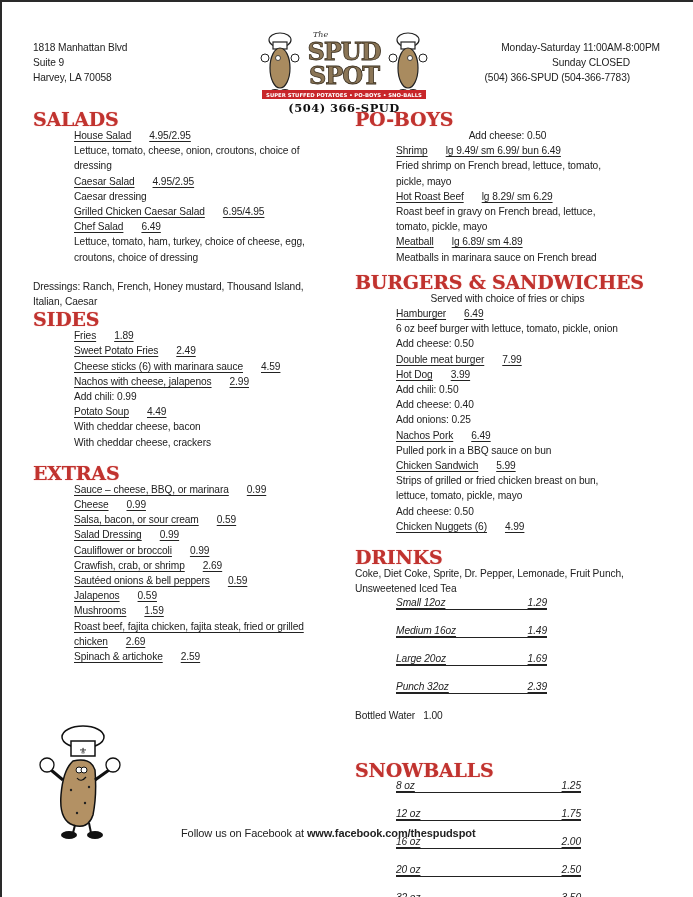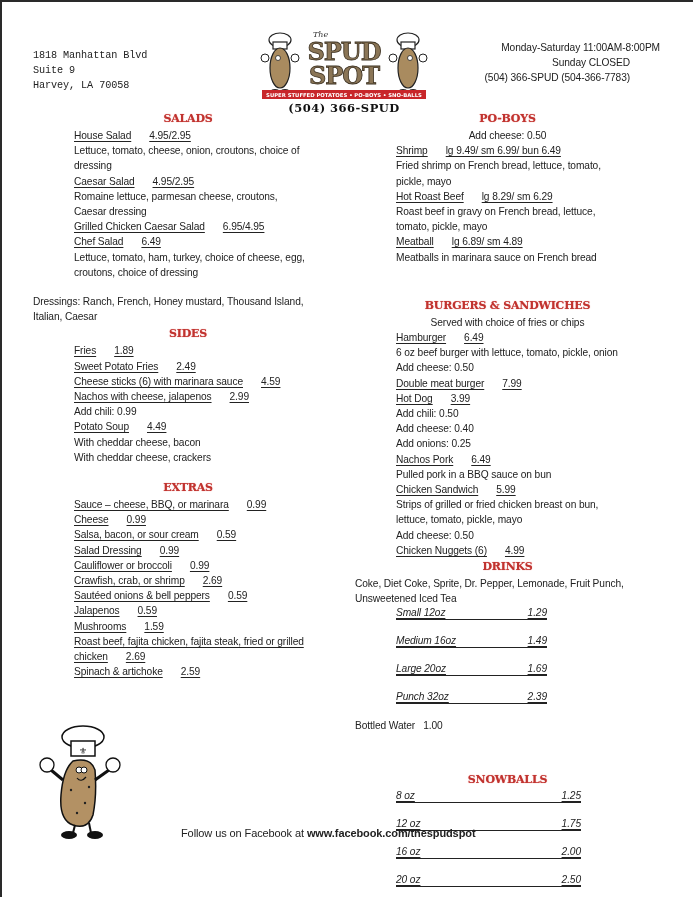--- a/index.html
+++ b/index.html
@@ -1,30 +1,30 @@
 <!DOCTYPE html>
 <html><head>
 <meta charset="utf-8">
 <style>
   html, body { margin:0; padding:0; }
   body { width:693px; height:897px; background:#fff; position:relative; overflow:hidden;
          font-family:"Liberation Sans", "DejaVu Sans", sans-serif; color:#222; }
   .edge-top { position:absolute; left:0; top:0; width:693px; height:2px; background:#2a2a2a; }
   .edge-left { position:absolute; left:0; top:0; width:2px; height:897px; background:#2a2a2a; }
   .txt { font-size:10.2px; line-height:15.2px; white-space:nowrap; letter-spacing:-0.1px; }
-  .addr { position:absolute; left:33px; top:48px;font-family:Liberation Mono, monospace; }
+  .addr { position:absolute; left:33px; top:40px; }
   .hours { position:absolute; right:33px; top:40px; text-align:right; }
   .hours div:nth-child(2), .hours div:nth-child(3) { margin-right:30px; }
   .hours div:nth-child(1) { margin-right:0; }
   .logo { position:absolute; left:258px; top:28px; width:172px; height:90px; }
   .logo-phone { position:absolute; left:0; top:73px; width:172px; text-align:center;
                 font-family:"DejaVu Serif", serif; font-weight:bold; font-size:11.5px; letter-spacing:0.5px; color:#111; }
   .col { position:absolute; }
-  .h { font-family:"DejaVu Serif", serif; font-weight:bold; color:#c0332f; font-size:11px;
-       text-align:center; letter-spacing:-0.2px; line-height:18px;
+  .h { font-family:"DejaVu Serif", serif; font-weight:bold; color:#c0332f; font-size:19px;
+       text-align:left; letter-spacing:-0.2px; line-height:18px;
        text-shadow:0 0 1px #e57b77; }
   .it { text-decoration:underline; text-underline-offset:2px;padding-left:41px; }
   .it .p { margin-left:18px; }
   .desc { padding-left:41px; }
   .row { display:flex; justify-content:space-between; text-decoration:underline; text-underline-offset:2px;
          border-bottom:1px solid #222; line-height:13px; margin-bottom:14px;font-style:italic; }
   .ctr { text-align:center; }
 </style>
 </head>
 <body>
@@ -73,21 +73,20 @@
   </svg>
   <div class="logo-phone">(504) 366-SPUD</div>
 </div>
 
 <div class="col txt" style="left:33px; top:110px; width:310px;">
   <div class="h">SALADS</div>
   <div><span class="it"><span>House Salad</span><span class="p">4.95/2.95</span></span></div>
   <div class="desc">Lettuce, tomato, cheese, onion, croutons, choice of</div>
   <div class="desc">dressing</div>
   <div><span class="it"><span>Caesar Salad</span><span class="p">4.95/2.95</span></span></div>
-  <div class="desc">Romaine lettuce, parmesan cheese, croutons,</div>
   <div class="desc">Caesar dressing</div>
   <div><span class="it"><span>Grilled Chicken Caesar Salad</span><span class="p">6.95/4.95</span></span></div>
   <div><span class="it"><span>Chef Salad</span><span class="p">6.49</span></span></div>
   <div class="desc">Lettuce, tomato, ham, turkey, choice of cheese, egg,</div>
   <div class="desc">croutons, choice of dressing</div>
   <div style="height:14px"></div>
   <div>Dressings: Ranch, French, Honey mustard, Thousand Island,</div>
   <div>Italian, Caesar</div>
 
   <div class="h" style="margin-top:1px">SIDES</div>
@@ -142,39 +141,39 @@
   <div class="ctr">Add cheese: 0.50</div>
   <div><span class="it"><span>Shrimp</span><span class="p">lg 9.49/ sm 6.99/ bun 6.49</span></span></div>
   <div class="desc">Fried shrimp on French bread, lettuce, tomato,</div>
   <div class="desc">pickle, mayo</div>
   <div><span class="it"><span>Hot Roast Beef</span><span class="p">lg 8.29/ sm 6.29</span></span></div>
   <div class="desc">Roast beef in gravy on French bread, lettuce,</div>
   <div class="desc">tomato, pickle, mayo</div>
   <div><span class="it"><span>Meatball</span><span class="p">lg 6.89/ sm 4.89</span></span></div>
   <div class="desc">Meatballs in marinara sauce on French bread</div>
 
-  <div class="h" style="margin-top:32px">BURGERS &amp; SANDWICHES</div>
+  <div class="h" style="margin-top:8px">BURGERS &amp; SANDWICHES</div>
   <div class="ctr">Served with choice of fries or chips</div>
   <div><span class="it"><span>Hamburger</span><span class="p">6.49</span></span></div>
   <div class="desc">6 oz beef burger with lettuce, tomato, pickle, onion</div>
   <div class="desc">Add cheese:  0.50</div>
   <div><span class="it"><span>Double meat burger</span><span class="p">7.99</span></span></div>
   <div><span class="it"><span>Hot Dog</span><span class="p">3.99</span></span></div>
   <div class="desc">Add chili:  0.50</div>
   <div class="desc">Add cheese:  0.40</div>
   <div class="desc">Add onions: 0.25</div>
   <div><span class="it"><span>Nachos Pork</span><span class="p">6.49</span></span></div>
   <div class="desc">Pulled pork in a BBQ sauce on bun</div>
   <div><span class="it"><span>Chicken Sandwich</span><span class="p">5.99</span></span></div>
   <div class="desc">Strips of grilled or fried chicken breast on bun,</div>
   <div class="desc">lettuce, tomato, pickle, mayo</div>
   <div class="desc">Add cheese:  0.50</div>
   <div><span class="it"><span>Chicken Nuggets (6)</span><span class="p">4.99</span></span></div>
 
-  <div class="h" style="">DRINKS</div>
+  <div class="h" style="margin-top:14px">DRINKS</div>
   <div>Coke, Diet Coke, Sprite, Dr. Pepper, Lemonade, Fruit Punch,</div>
   <div>Unsweetened Iced Tea</div>
   <div style="padding-left:41px; width:151px;">
     <div class="row">
         <span>Small  12oz</span>
         <span>1.29</span>
       </div>
     <div class="row">
         <span>Medium  16oz</span>
         <span>1.49</span>

